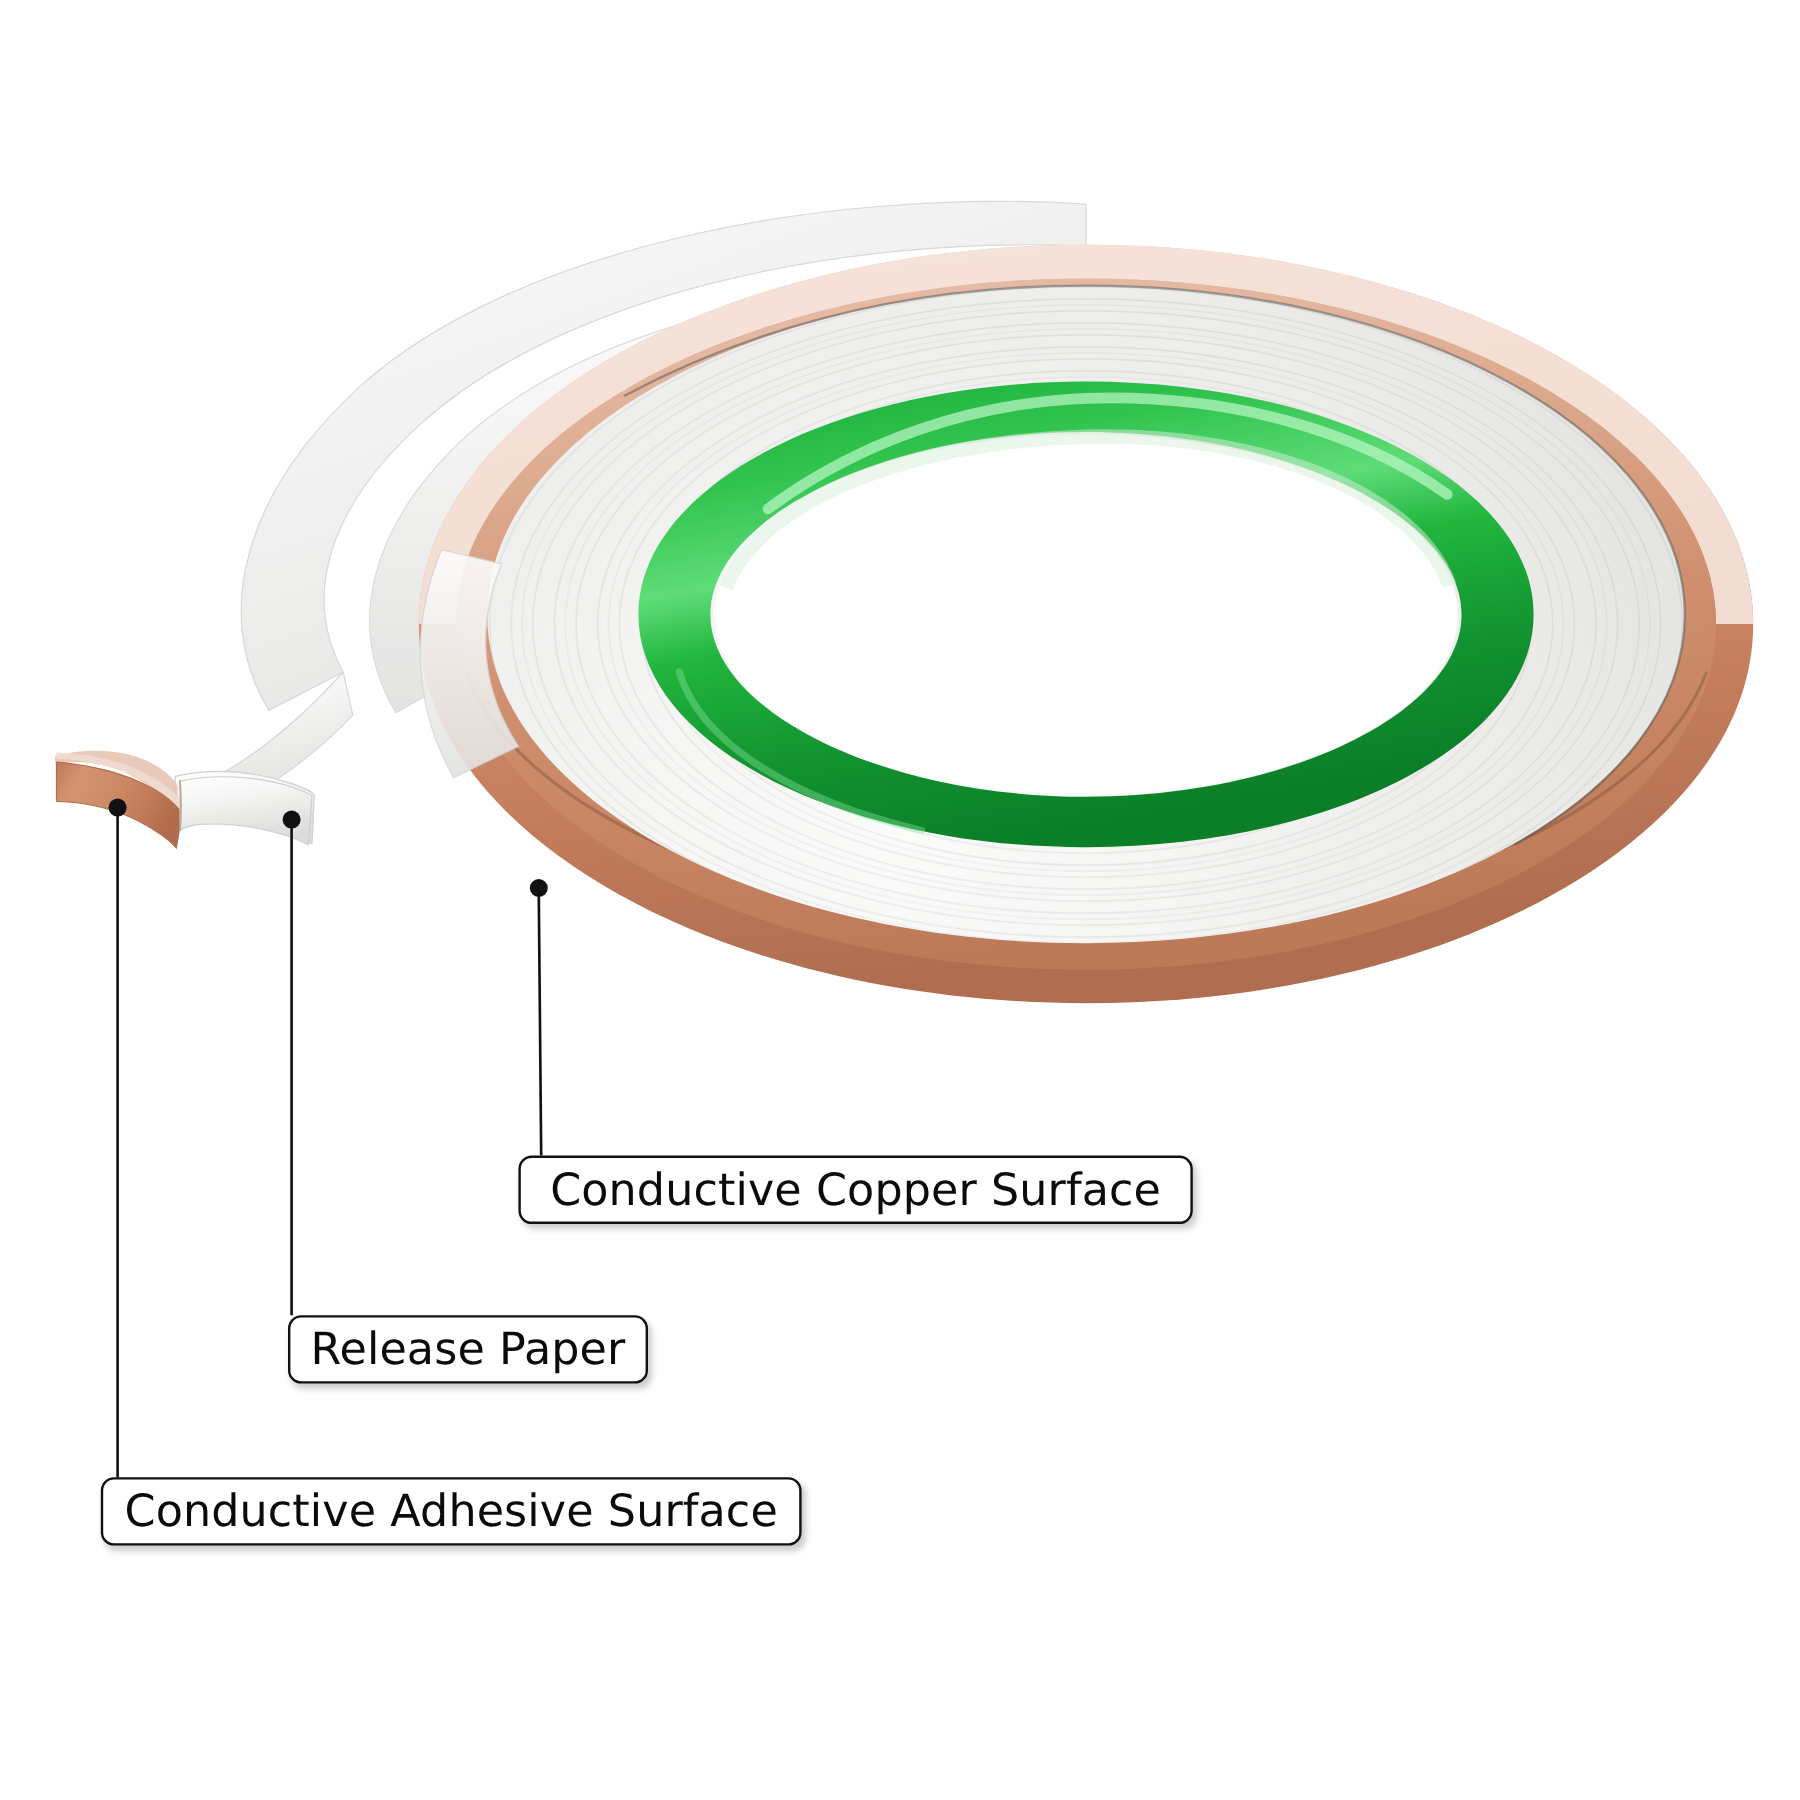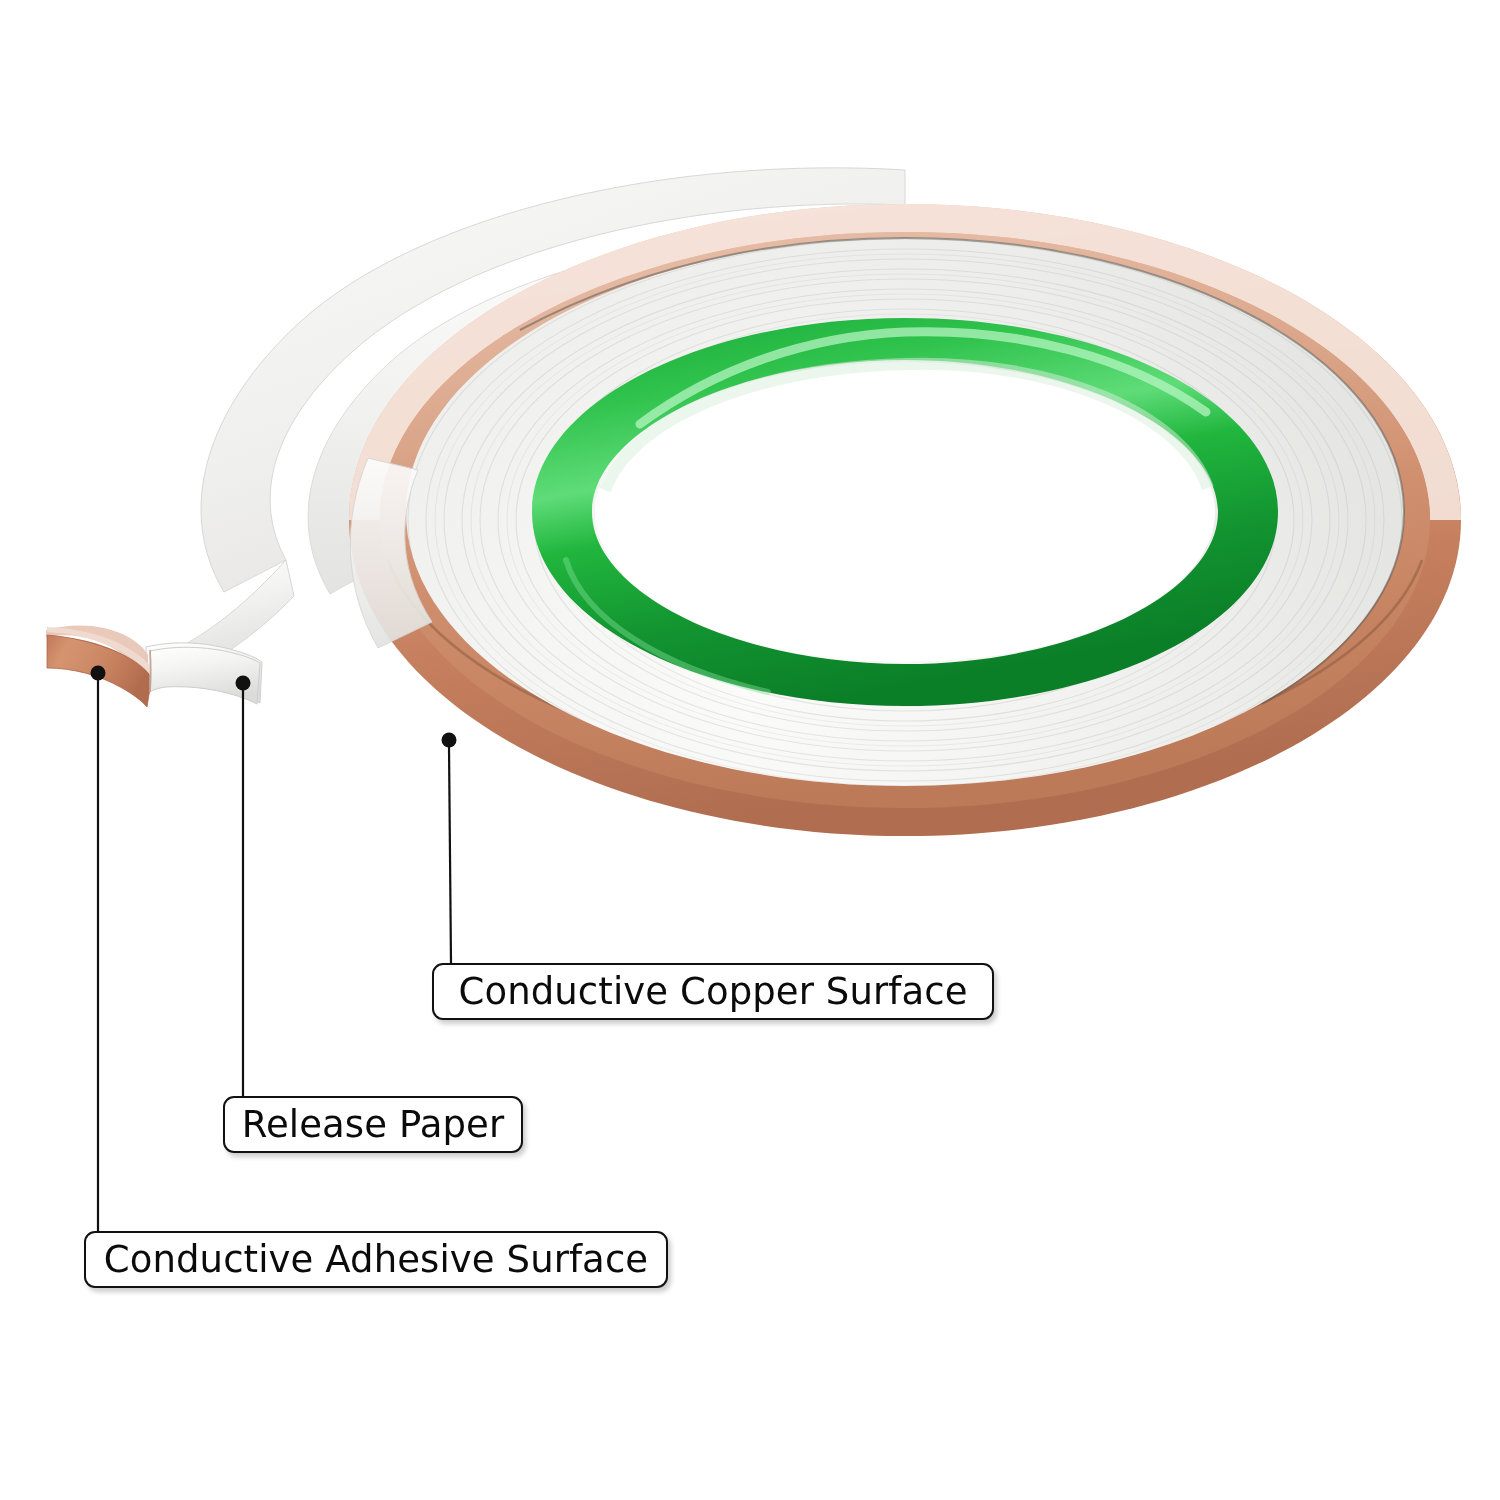--- a/index.html
+++ b/index.html
@@ -22,21 +22,21 @@
     display:flex;align-items:center;justify-content:center;
     box-sizing:border-box;
     white-space:nowrap;
     color:#0b0b0b;
     font-weight:400;
     letter-spacing:0.1px;
   }
   .callout span{display:block;line-height:1;}
 
   #callout-copper{left:432px;top:963px;width:562px;height:57px;font-size:37px;}
-  #callout-release{left:223px;top:1096px;width:300px;height:57px;font-size:37px;}
+  #callout-release{left:240px;top:1096px;width:300px;height:57px;font-size:37px;}
   #callout-adhesive{left:84px;top:1231px;width:584px;height:57px;font-size:37px;align-items:center;}
 </style>
 </head>
 <body>
 
 <div id="stage">
 
   <svg class="scene" viewBox="0 0 1500 1500">
     <defs>
 

